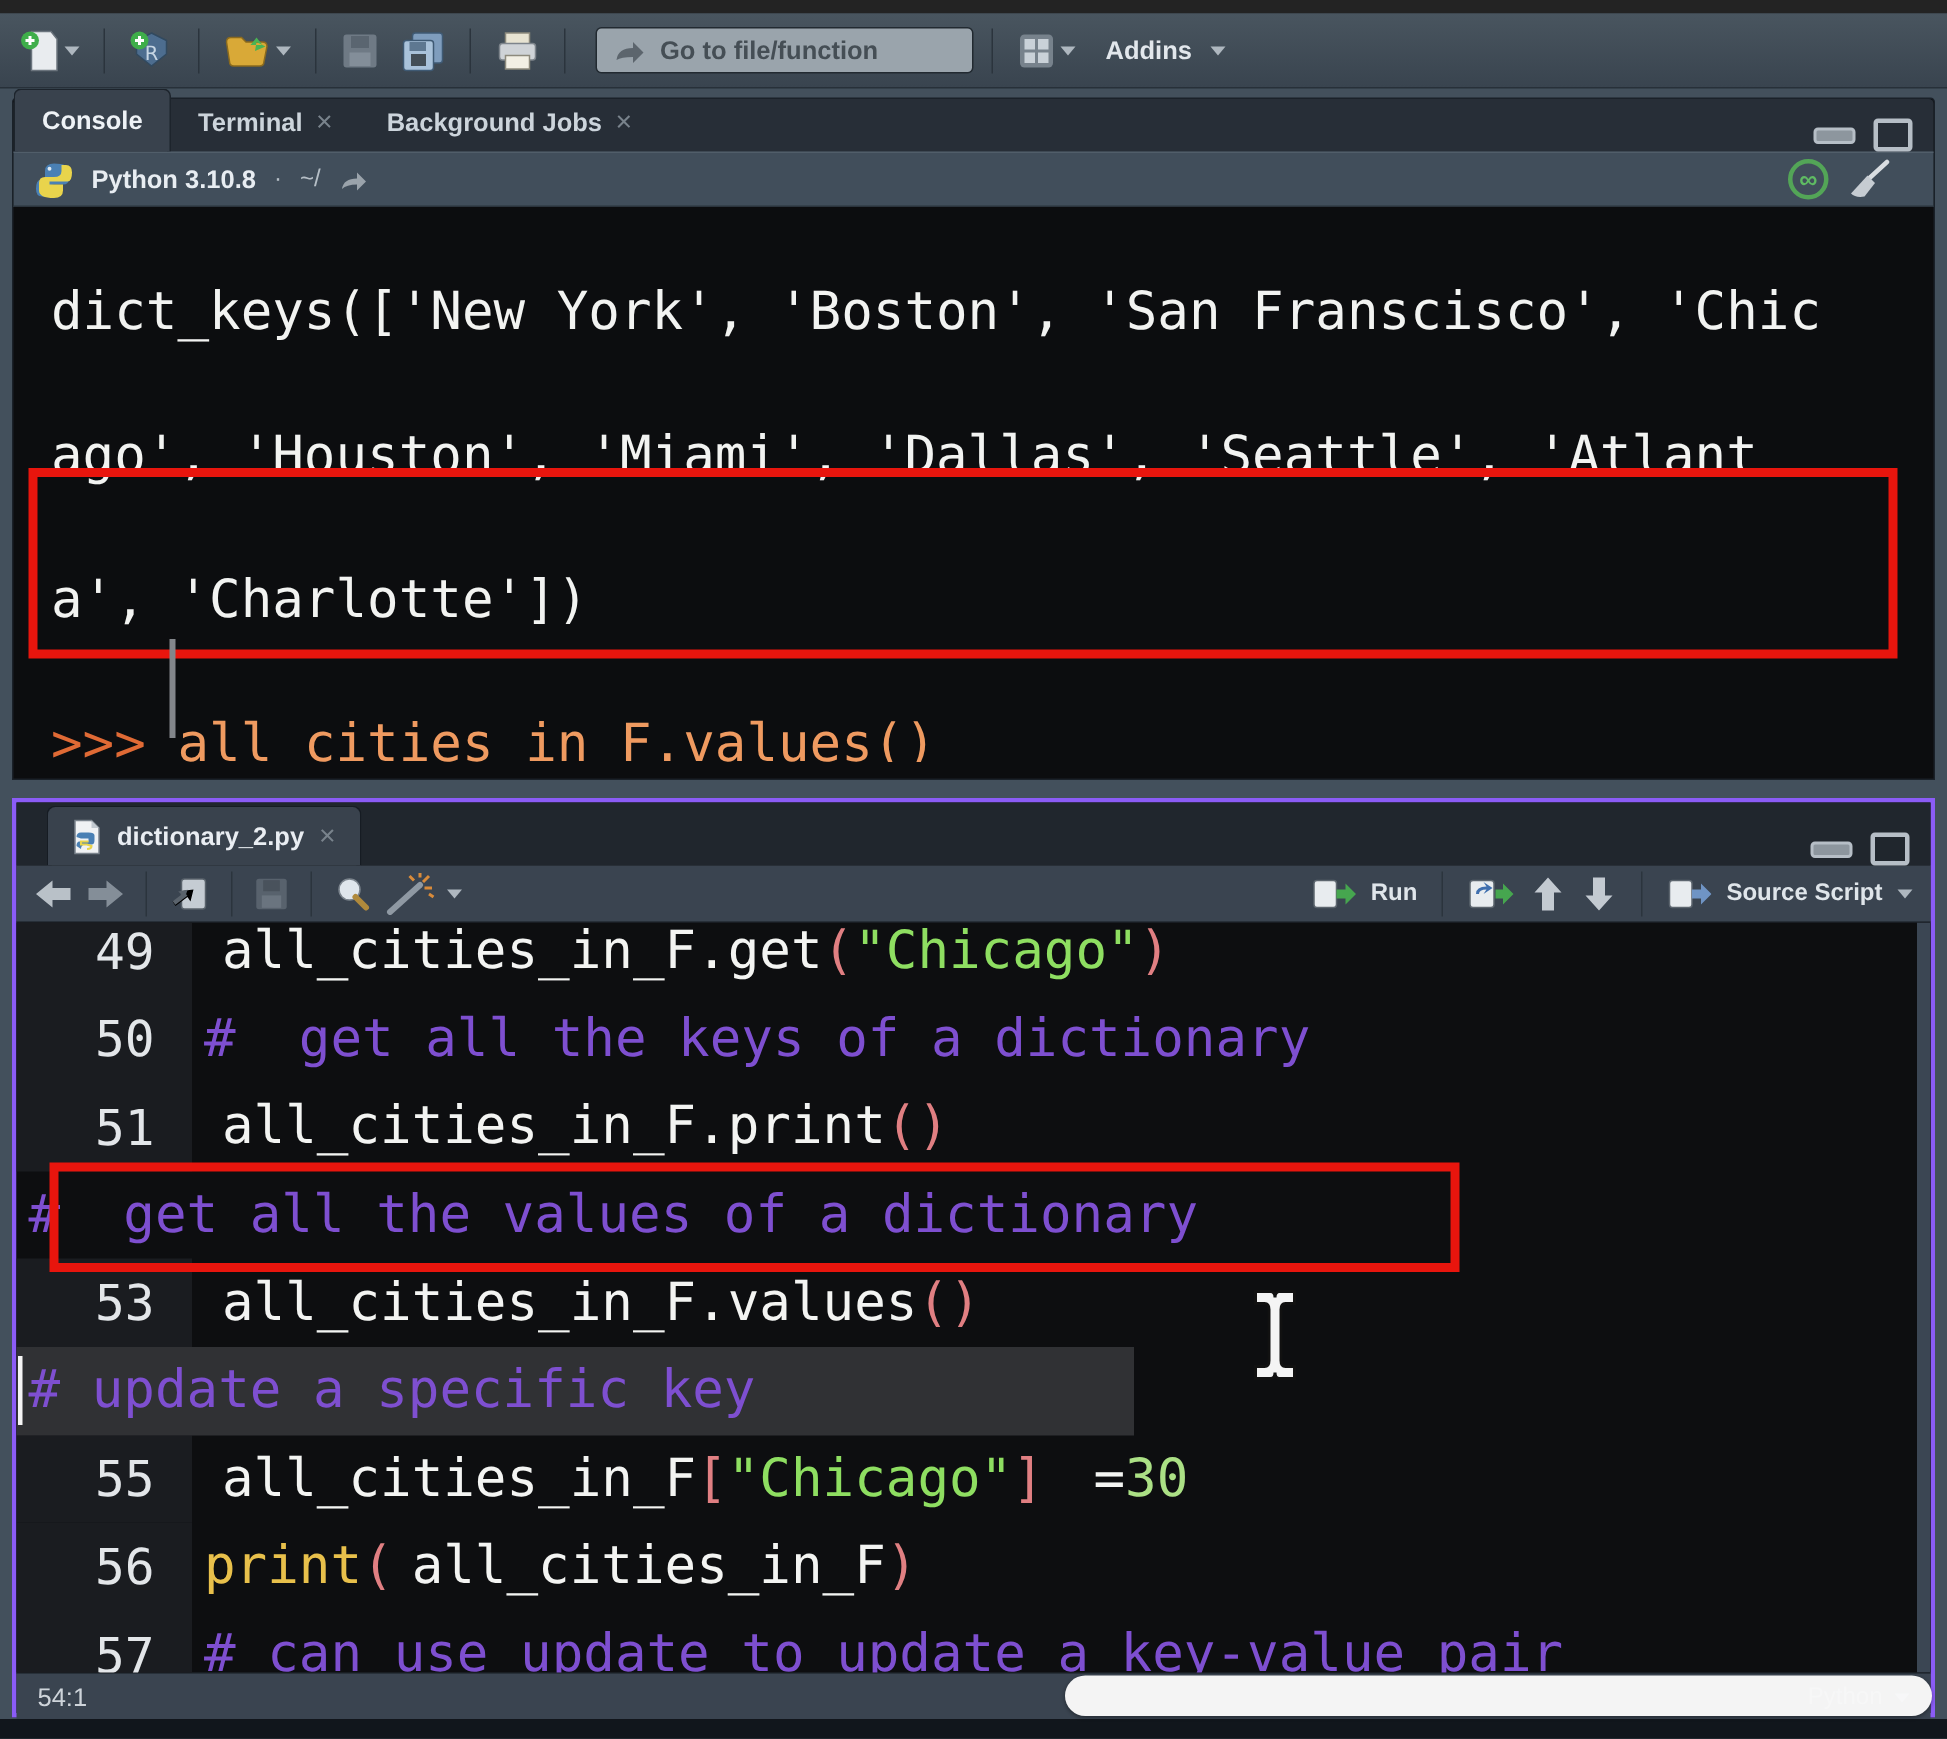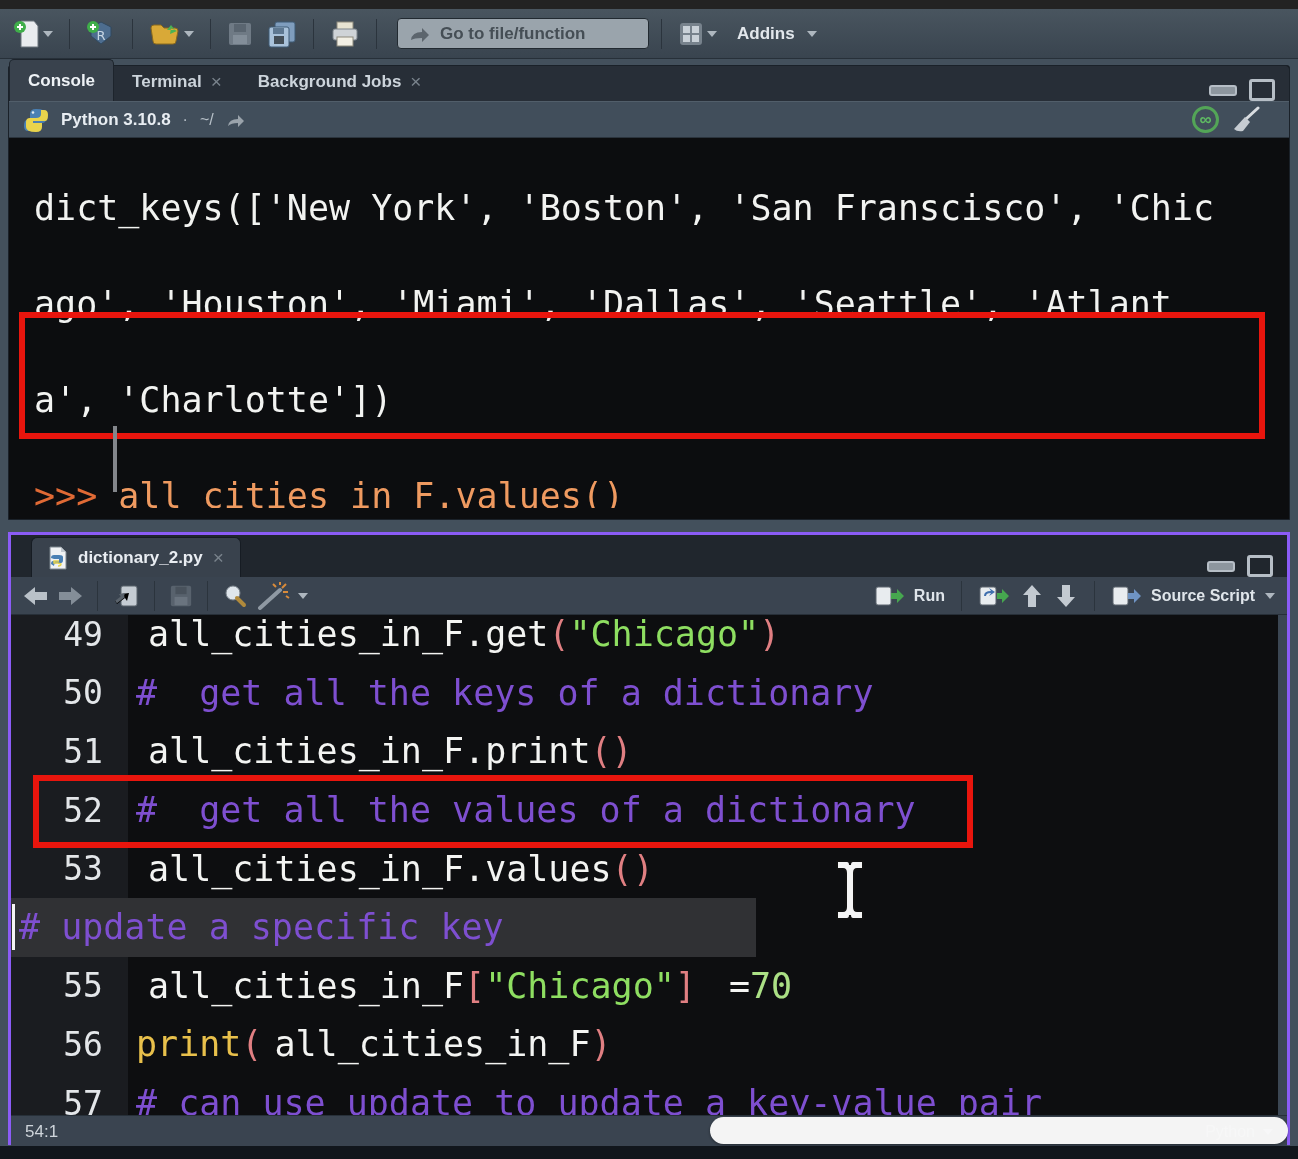--- a/index.html
+++ b/index.html
@@ -367,33 +367,32 @@
         </div>
         <div class="crow">
           <span class="gut">50</span>
           <span class="codetext"><span class="tok-comment">#  get all the keys of a dictionary</span></span>
         </div>
         <div class="crow">
           <span class="gut">51</span>
           <span class="codetext"><span class="tok-plain">all_cities_in_F.print</span><span class="tok-paren">()</span></span>
         </div>
         <div class="crow">
-          <span class="gut">52</span>
           <span class="codetext"><span class="tok-comment">#  get all the values of a dictionary</span></span>
         </div>
         <div class="crow">
           <span class="gut">53</span>
           <span class="codetext"><span class="tok-plain">all_cities_in_F.values</span><span class="tok-paren">()</span></span>
         </div>
         <div class="crow current">
           <span class="codetext"><span class="caret54"></span><span class="tok-comment"># update a specific key</span></span>
         </div>
         <div class="crow">
           <span class="gut">55</span>
-          <span class="codetext"><span class="tok-plain">all_cities_in_F</span><span class="tok-paren">[</span><span class="tok-string">"Chicago"</span><span class="tok-paren">]</span><span class="tok-plain"> =</span><span class="tok-number">70</span></span>
+          <span class="codetext"><span class="tok-plain">all_cities_in_F</span><span class="tok-paren">[</span><span class="tok-string">"Chicago"</span><span class="tok-paren">]</span><span class="tok-plain"> =</span><span class="tok-number">30</span></span>
         </div>
         <div class="crow">
           <span class="gut">56</span>
           <span class="codetext"><span class="tok-keyword">print</span><span class="tok-paren">(</span><span class="tok-plain">all_cities_in_F</span><span class="tok-paren">)</span></span>
         </div>
         <div class="crow">
           <span class="gut">57</span>
           <span class="codetext"><span class="tok-comment"># can use update to update a key-value pair</span></span>
         </div>
       </div>

